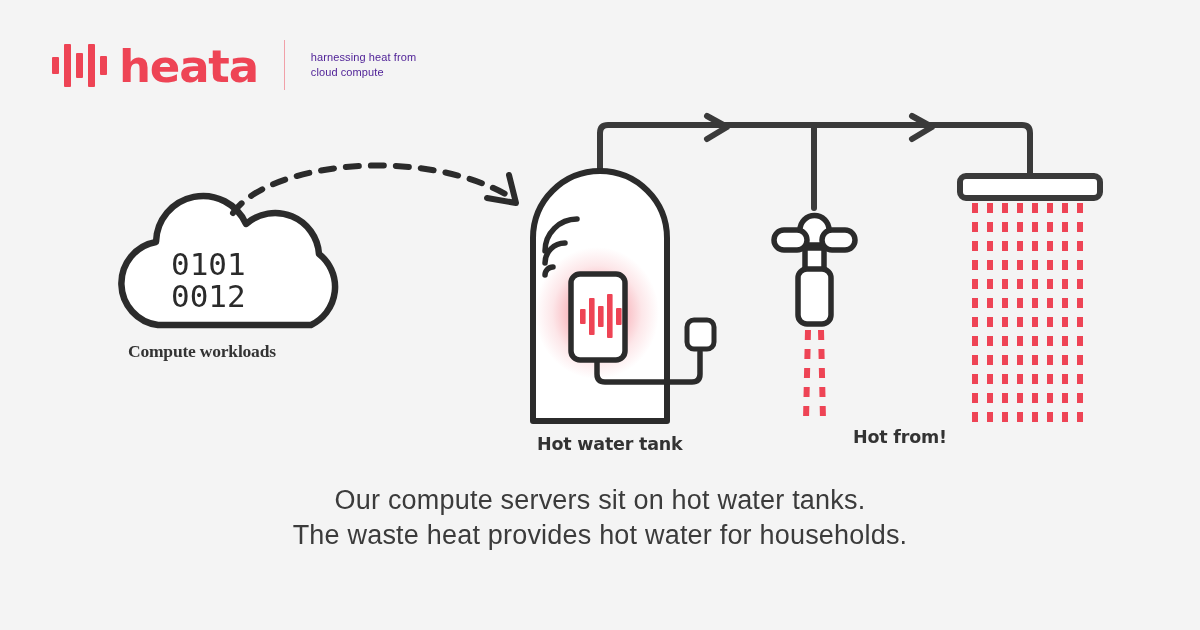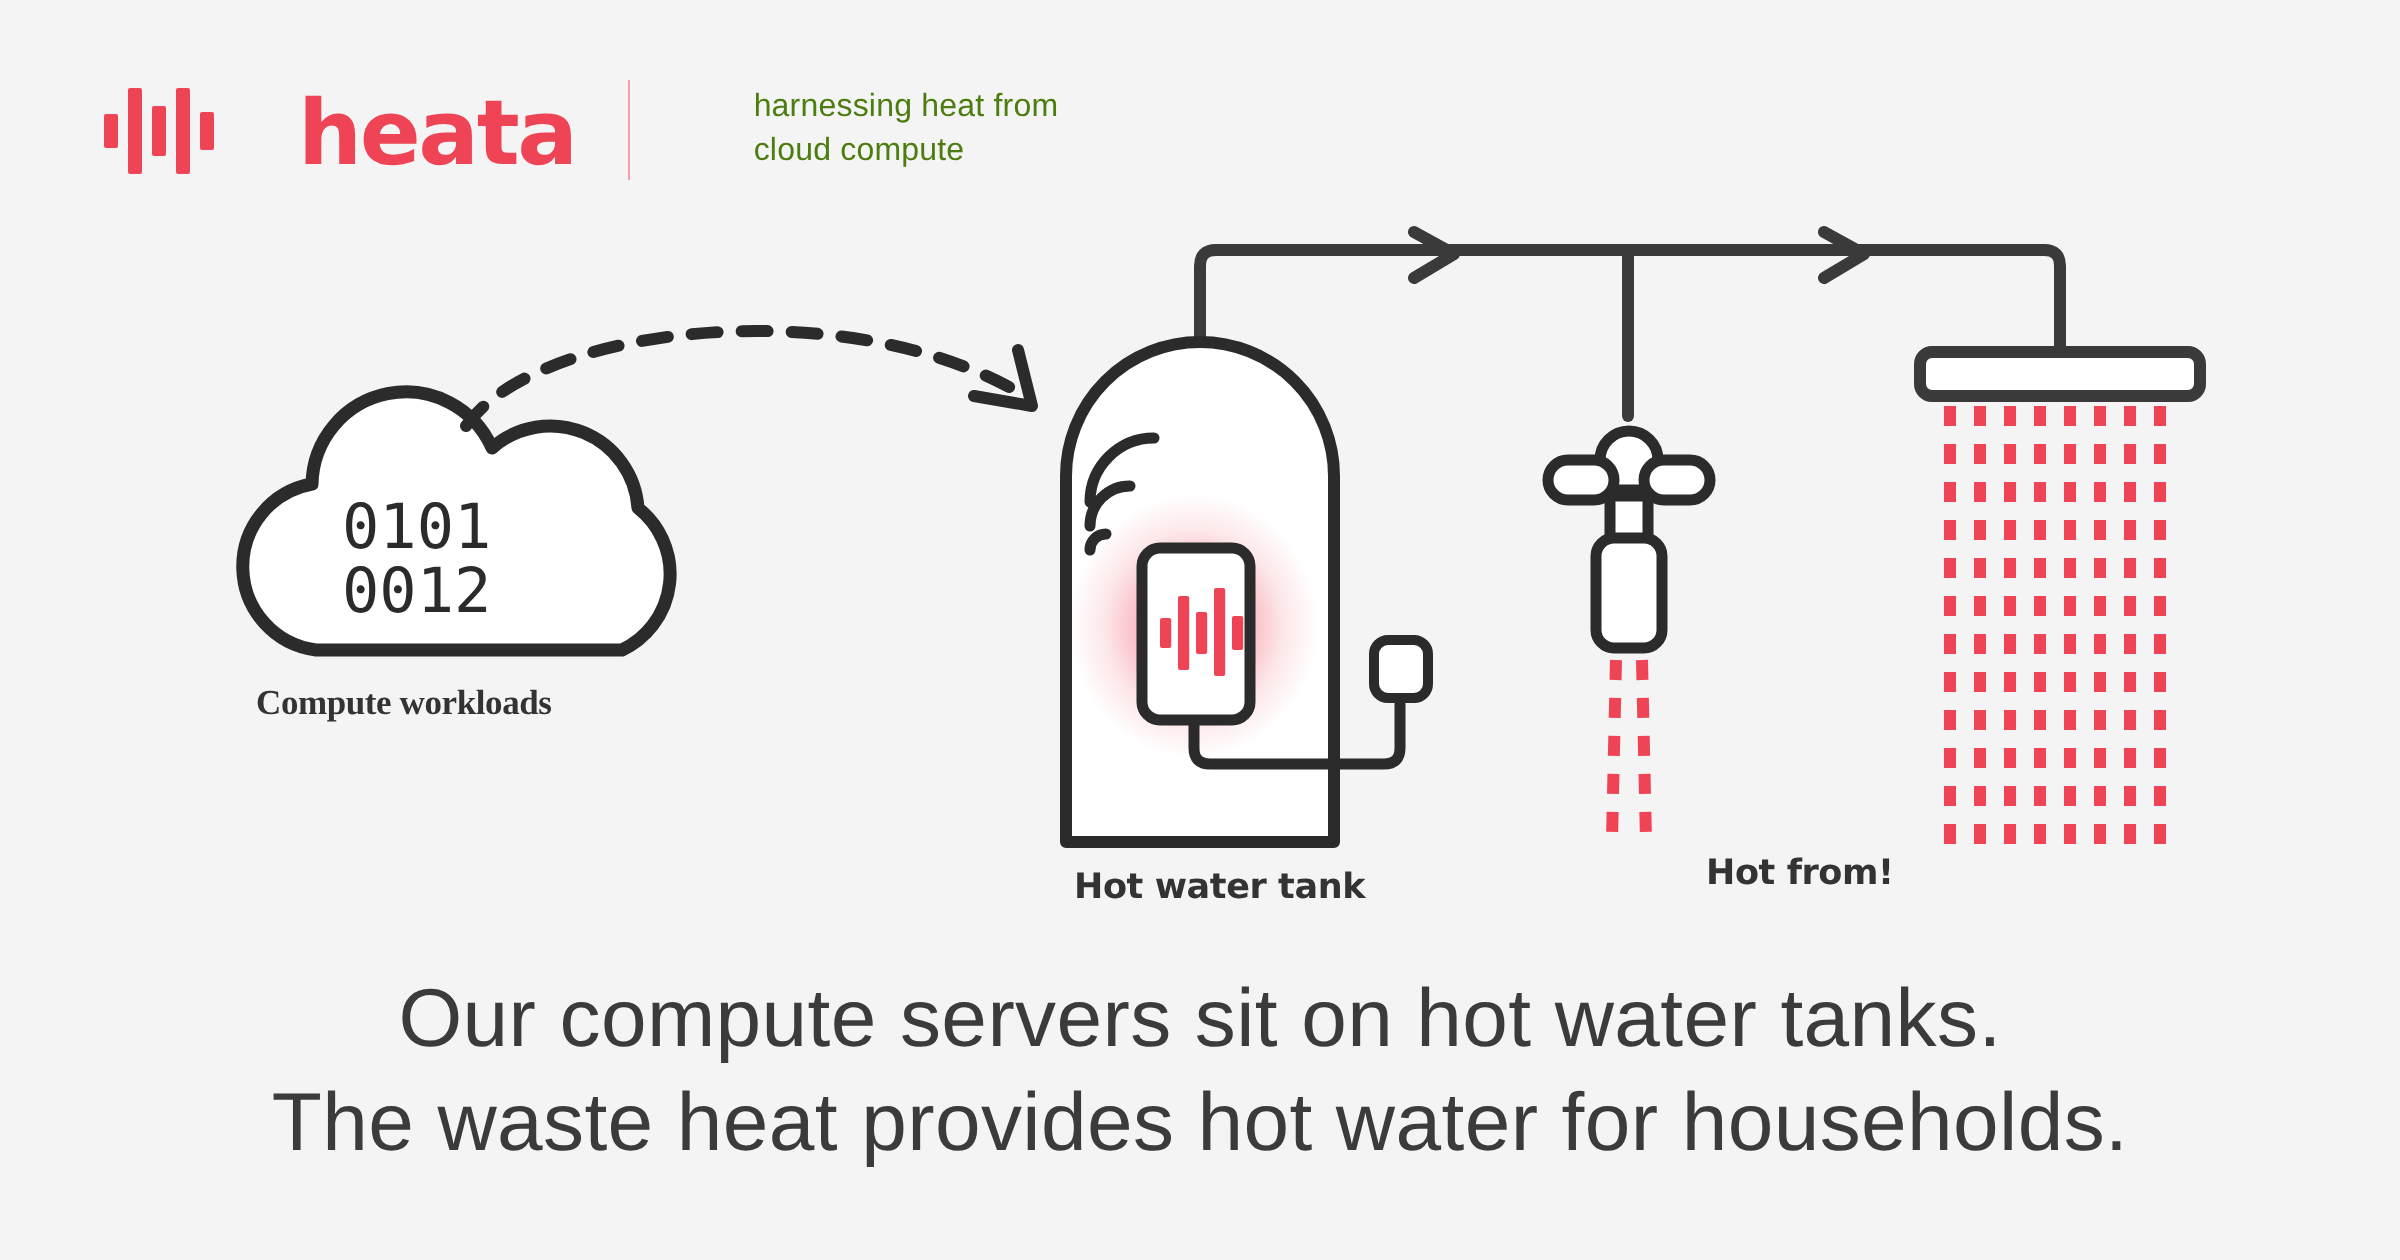--- a/index.html
+++ b/index.html
@@ -50,35 +50,33 @@
   .lb5 { height: 19px; }
 
   .logo-word {
     font-family: "DejaVu Sans", sans-serif;
     font-size: 45px;
     font-weight: bold;
     color: #ee4455;
     letter-spacing: -1.2px;
     line-height: 1;
     margin-top: 2px;
-    margin-left: 30px;
   }
   .divider {
     width: 1px;
     height: 50px;
     background: #f1a0a8;
     margin-left: 26px;
     margin-right: 26px;
   }
   .tagline {
-    color: #4d7c0f;
-    font-size: 16px;
+    color: #4c1d95;
+    font-size: 11px;
     line-height: 1.38;
     letter-spacing: 0.1px;
-    margin-left: 36px;
   }
 
   
   .diagram {
     position: absolute;
     left: 0;
     top: 0;
     width: 1200px;
     height: 630px;
     pointer-events: none;
@@ -126,21 +124,21 @@
 
   .caption {
     position: absolute;
     left: 0;
     top: 483px;
     width: 1200px;
     text-align: center;
     color: #3b3b3b;
     font-family: "Liberation Sans", sans-serif;
     font-weight: 300;
-    font-size: 41px;
+    font-size: 27px;
     line-height: 1.28;
     letter-spacing: 0.2px;
   }
   .caption div { display: block; }
 </style>
 </head>
 <body>
 
 <div class="stage">
 

